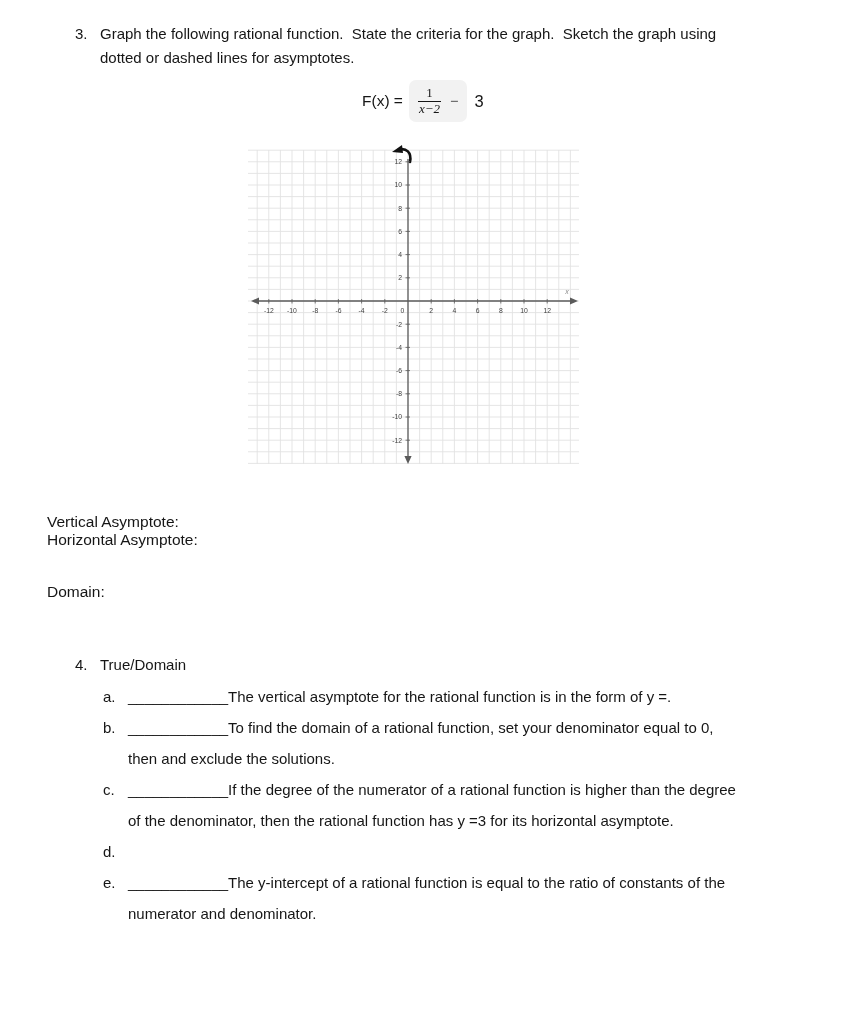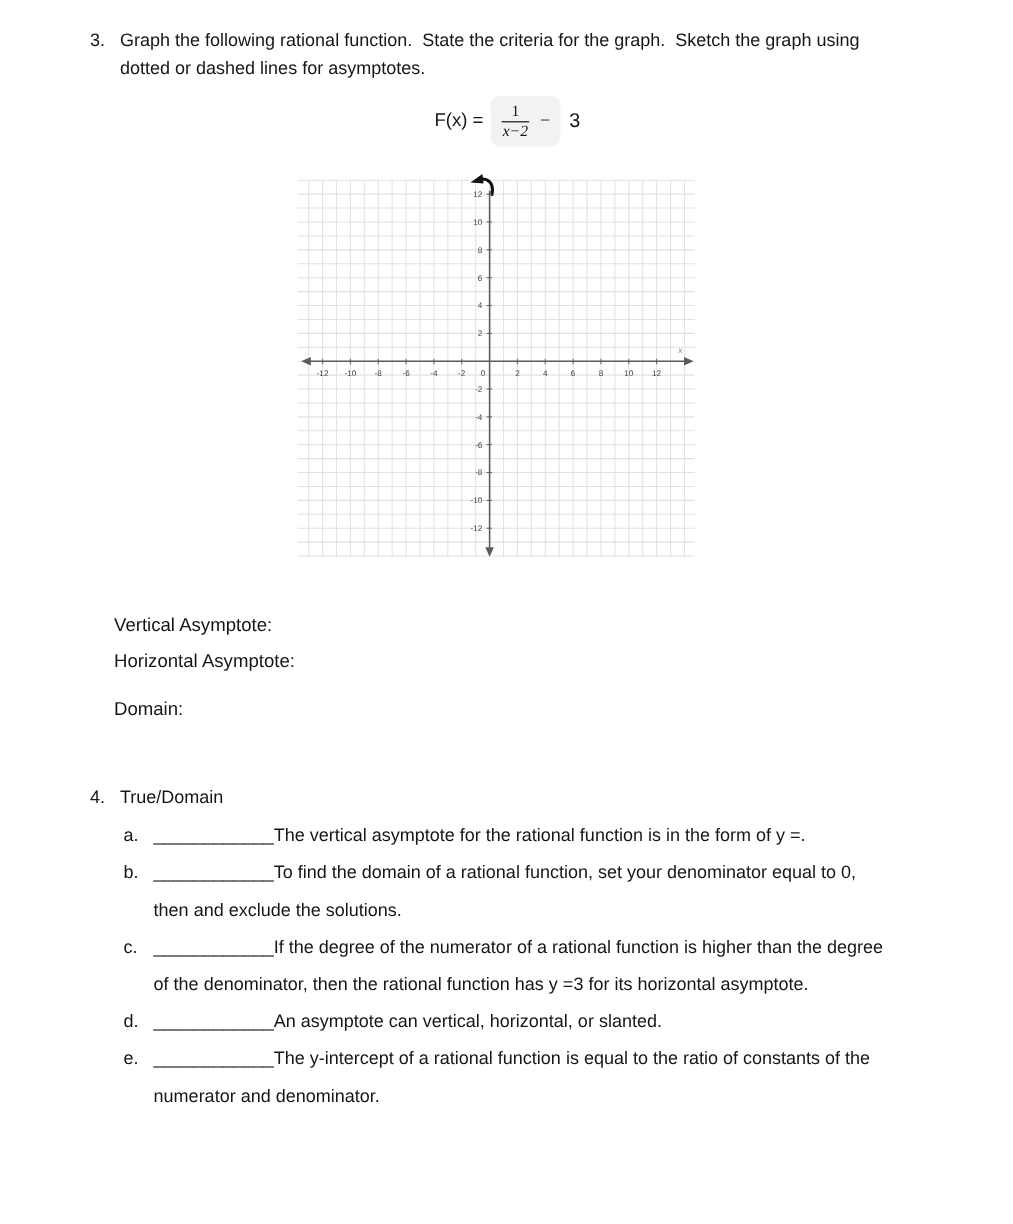--- a/index.html
+++ b/index.html
@@ -22,21 +22,21 @@
   .frac-rule{align-self:stretch;height:0;border-top:1.3px solid #151515;}
   .frac-den{font-style:italic;padding:0 1px;}
   .op-minus{margin-left:9px;font-family:"Liberation Serif",serif;font-size:15px;}
   .const{margin-left:7px;font-size:16.5px;}
 
   
   #graph-wrap{left:247px;top:144px;width:334px;height:322px;}
   #grid-svg text{font-family:"Liberation Sans",sans-serif;}
 
   
-  .ans-label{left:47px;font-size:15.5px;line-height:20px;margin-left:48px;}
+  .ans-label{left:47px;font-size:15.5px;line-height:20px;}
 
   
   #q4-header{left:75px;top:653px;}
   #tf-items{left:103px;top:681px;font-size:15px;}
   .tf-item{display:flex;}
   .tf-label{width:25px;flex:none;line-height:31px;}
   .tf-line{line-height:31px;white-space:pre;}
 </style>
 </head>
 <body>
@@ -174,21 +174,21 @@
       <text x="155" y="252.20000000000002" text-anchor="end" font-size="6.8" fill="#3f3f3f">-8</text>
       <line x1="158.5" y1="273" x2="163" y2="273" stroke="#5b5b5b" stroke-width="0.8"></line>
       <text x="155" y="275.4" text-anchor="end" font-size="6.8" fill="#3f3f3f">-10</text>
       <line x1="158.5" y1="296.2" x2="163" y2="296.2" stroke="#5b5b5b" stroke-width="0.8"></line>
       <text x="155" y="298.59999999999997" text-anchor="end" font-size="6.8" fill="#3f3f3f">-12</text>
       <text x="320" y="150" text-anchor="middle" font-size="7" fill="#8a8a8a" font-style="italic" font-family="&quot;Liberation Serif&quot;,serif">x</text>
     </svg>
 </div>
 
 <div class="abs ans-label" style="top:512px;">Vertical Asymptote:</div>
-<div class="abs ans-label" style="top:542px;">Horizontal Asymptote:</div>
+<div class="abs ans-label" style="top:530px;">Horizontal Asymptote:</div>
 <div class="abs ans-label" style="top:582px;">Domain:</div>
 
 <div class="abs qrow" id="q4-header">
   <span class="qnum">4.</span>
   <span>True/Domain</span>
 </div>
 <div class="abs" id="tf-items">
     <div class="tf-item">
       <span class="tf-label">a.</span>
       <div>
@@ -204,23 +204,20 @@
     </div>
     <div class="tf-item">
       <span class="tf-label">c.</span>
       <div>
         <div class="tf-line">____________If the degree of the numerator of a rational function is higher than the degree</div>
         <div class="tf-line">of the denominator, then the rational function has y =3 for its horizontal asymptote.</div>
       </div>
     </div>
     <div class="tf-item">
       <span class="tf-label">d.</span>
-      <div>
-        <div class="tf-line">____________An asymptote can vertical, horizontal, or slanted.</div>
-      </div>
     </div>
     <div class="tf-item">
       <span class="tf-label">e.</span>
       <div>
         <div class="tf-line">____________The y-intercept of a rational function is equal to the ratio of constants of the</div>
         <div class="tf-line">numerator and denominator.</div>
       </div>
     </div>
   </div>
 

